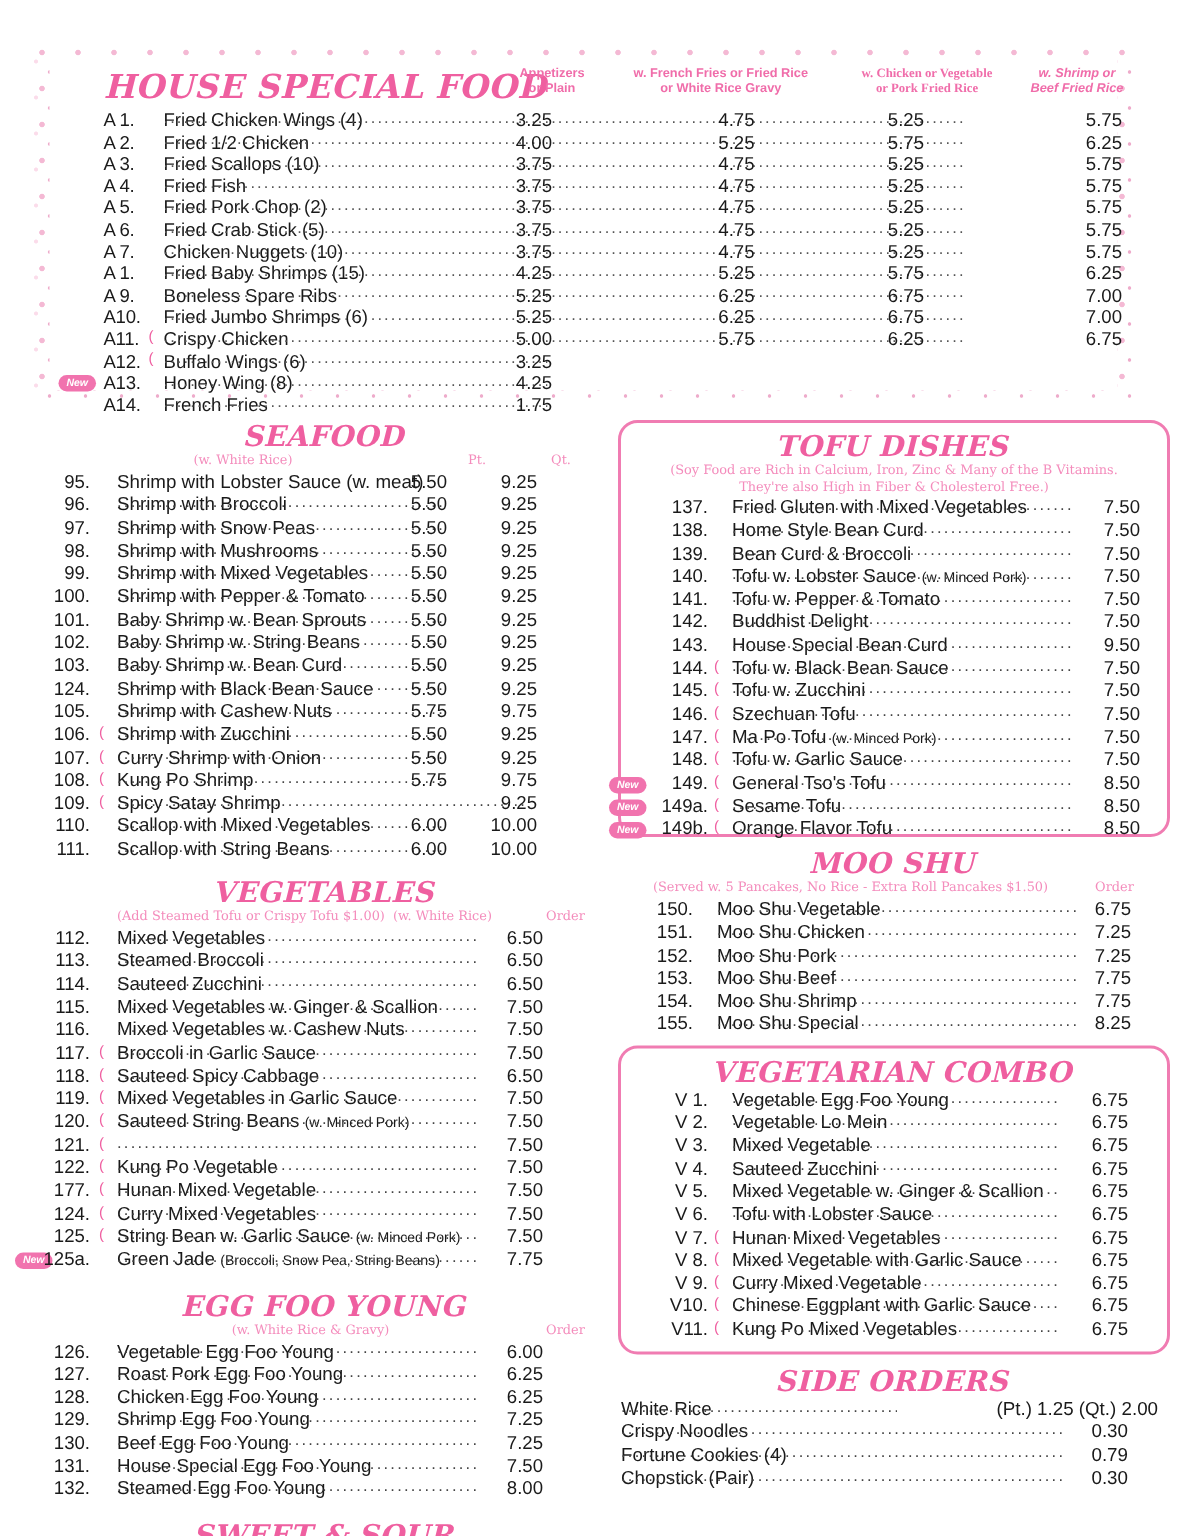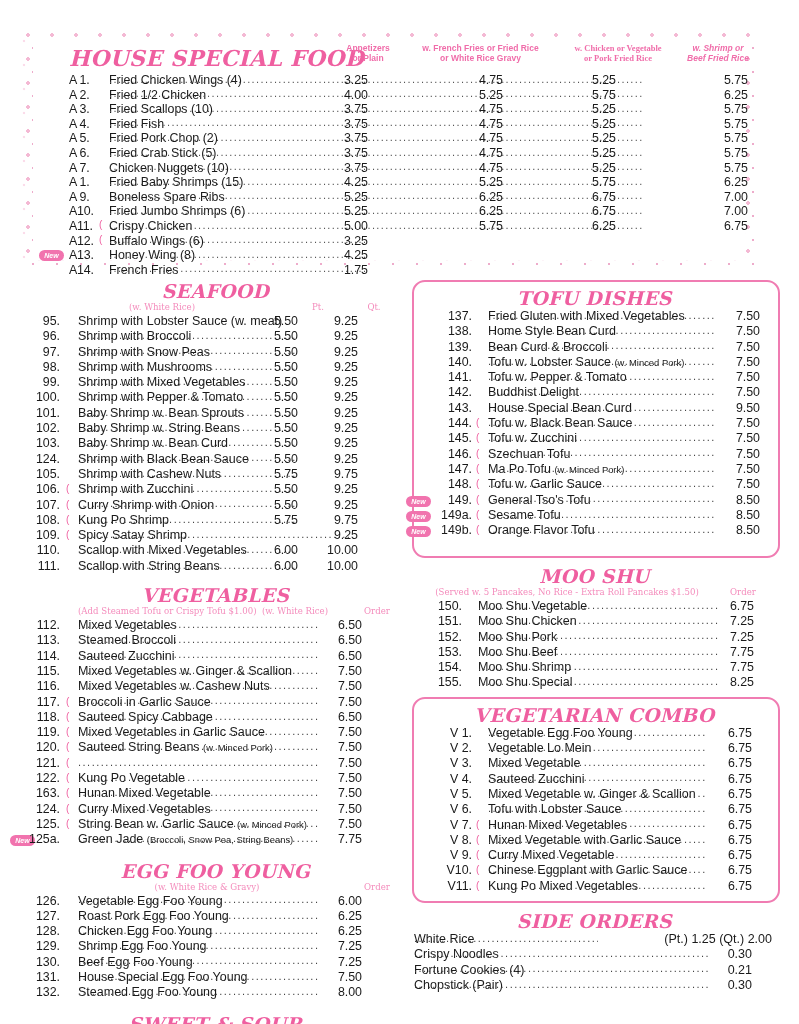--- a/index.html
+++ b/index.html
@@ -512,21 +512,21 @@
             <span class="pr" style="left:300px;width:40px;">7.50</span>
           </div>
           <div class="row">
             <span class="num">122.</span>
             <span class="pep" style="top:1px;">(</span>
             <span class="nm">Kung Po Vegetable</span>
             <span class="dots" style="right:92px;">..........................................................................................</span>
             <span class="pr" style="left:300px;width:40px;">7.50</span>
           </div>
           <div class="row">
-            <span class="num">163.</span>
+            <span class="num">177.</span>
             <span class="pep" style="top:1px;">(</span>
             <span class="nm">Hunan Mixed Vegetable</span>
             <span class="dots" style="right:92px;">..........................................................................................</span>
             <span class="pr" style="left:300px;width:40px;">7.50</span>
           </div>
           <div class="row">
             <span class="num">124.</span>
             <span class="pep" style="top:1px;">(</span>
             <span class="nm">Curry Mixed Vegetables</span>
             <span class="dots" style="right:92px;">..........................................................................................</span>
@@ -605,20 +605,22 @@
       <div class="sect-title">SWEET &amp; SOUR</div>
 
     </div>
 
   </div>
 
   <div class="colR">
 
     <div class="box" style="height:278px;">
       <div class="sect-title">TOFU DISHES</div>
+      <div class="sect-sub">(Soy Food are Rich in Calcium, Iron, Zinc &amp; Many of the B Vitamins.</div>
+      <div class="sect-sub">They're also High in Fiber &amp; Cholesterol Free.)</div>
       <div id="tofu-rows">
           <div class="row">
             <span class="num">137.</span>
             <span class="nm">Fried Gluten with Mixed Vegetables</span>
             <span class="dots" style="right:56px;">..........................................................................................</span>
             <span class="pr" style="left:296px;width:42px;">7.50</span>
           </div>
           <div class="row">
             <span class="num">138.</span>
             <span class="nm">Home Style Bean Curd</span>
@@ -849,21 +851,21 @@
             <span class="pr" style="left:180px;width:180px;">(Pt.) 1.25  (Qt.) 2.00</span>
           </div>
           <div class="side-row">
             <span class="nm">Crispy Noodles</span>
             <span class="dots" style="right:72px;">...............................................................................................</span>
             <span class="pr" style="left:290px;width:50px;">0.30</span>
           </div>
           <div class="side-row">
             <span class="nm">Fortune Cookies (4)</span>
             <span class="dots" style="right:72px;">...............................................................................................</span>
-            <span class="pr" style="left:290px;width:50px;">0.21</span>
+            <span class="pr" style="left:290px;width:50px;">0.79</span>
           </div>
           <div class="side-row">
             <span class="nm">Chopstick (Pair)</span>
             <span class="dots" style="right:72px;">...............................................................................................</span>
             <span class="pr" style="left:290px;width:50px;">0.30</span>
           </div>
         </div>
     </div>
 
   </div>

